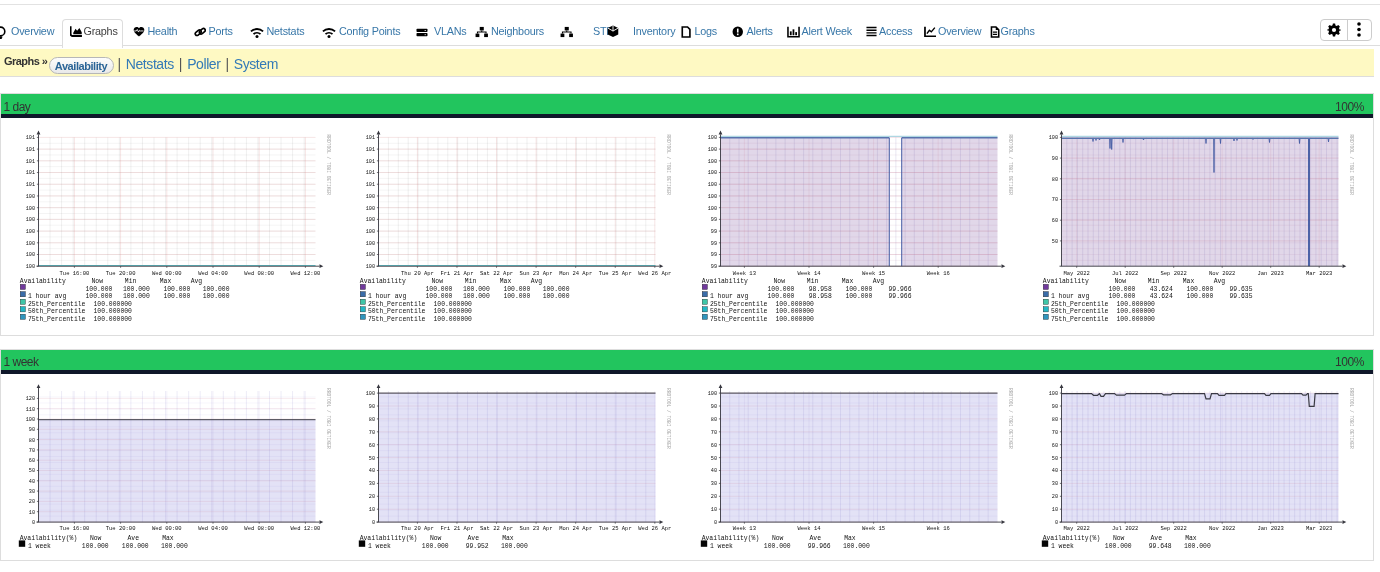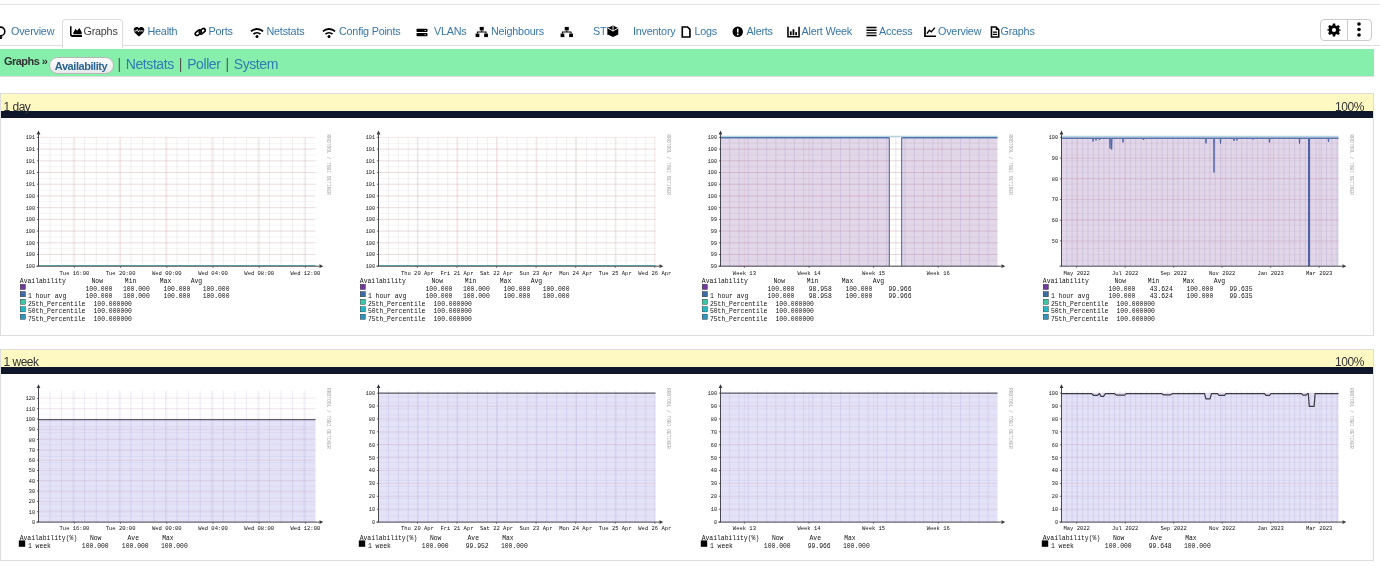--- a/index.html
+++ b/index.html
@@ -6,27 +6,27 @@
 #page { position:relative; width:1324px; height:572px; }
 .topline { position:absolute; left:0; top:4px; width:1380px; height:1px; background:#e2e2e2; }
 .navline { position:absolute; left:0; top:45px; width:1380px; height:1px; background:#ddd; }
 .ni { position:absolute; }
 .ni svg { display:block; }
 .nt { position:absolute; top:25px; font-size:10.8px; letter-spacing:-0.22px; color:#3877a8; text-decoration:none; white-space:nowrap; }
 .activetab { position:absolute; left:62px; top:19px; width:61px; height:28.5px; background:#fff; border:1px solid #ddd; border-bottom:none; border-radius:4px 4px 0 0; }
 .btngrp { position:absolute; left:1320px; top:18.5px; width:51.5px; height:22px; background:#fff; border:1px solid #ccc; border-radius:4px; display:flex; }
 .btngrp .b1 { width:27px; border-right:1px solid #ccc; display:flex; align-items:center; justify-content:center; }
 .btngrp .b2 { flex:1; display:flex; align-items:center; justify-content:center; }
-.crumb { position:absolute; left:0; top:48.5px; width:1374px; height:28px; background:#86efac; border-bottom:1px solid #ddd; }
+.crumb { position:absolute; left:0; top:48.5px; width:1374px; height:28px; background:#fef9c3; border-bottom:1px solid #ddd; }
 .crumb .t { position:absolute; left:4px; top:6px; font-size:11px; letter-spacing:-0.55px; font-weight:bold; color:#333; }
 .pill { position:absolute; left:48.5px; top:8px; width:65px; height:17.5px; border:1px solid #b7b7b7; border-radius:9px; background:linear-gradient(#fdfdfd,#e9e9e9); text-align:center; line-height:16px; font-size:11px; letter-spacing:-0.45px; font-weight:bold; color:#2a6496; }
 .clinks { position:absolute; left:117.5px; top:7px; font-size:14px; letter-spacing:-0.42px; word-spacing:1.6px; color:#555; }
 .clinks a { color:#337ab7; text-decoration:none; }
 .panel { position:absolute; left:0; width:1374px; background:#fff; border:1px solid #ddd; }
-.phead { height:24px; background:#fef9c3; border-bottom:7px solid #0f172a; position:relative; }
+.phead { height:24px; background:#22c55e; border-bottom:4px solid #0f172a; position:relative; }
 .phead .hl { position:absolute; left:2.5px; top:5.5px; font-size:12px; letter-spacing:-0.5px; color:#333; }
 .phead .hr { position:absolute; right:9px; top:5.5px; font-size:12px; letter-spacing:-0.4px; color:#333; }
 .g { position:absolute; }
 </style></head>
 <body>
 <div id="page">
   <div class="topline"></div>
   <div class="navline"></div>
   <div class="activetab"></div>
   <div class="ni" style="left:-6px;top:25.5px">

